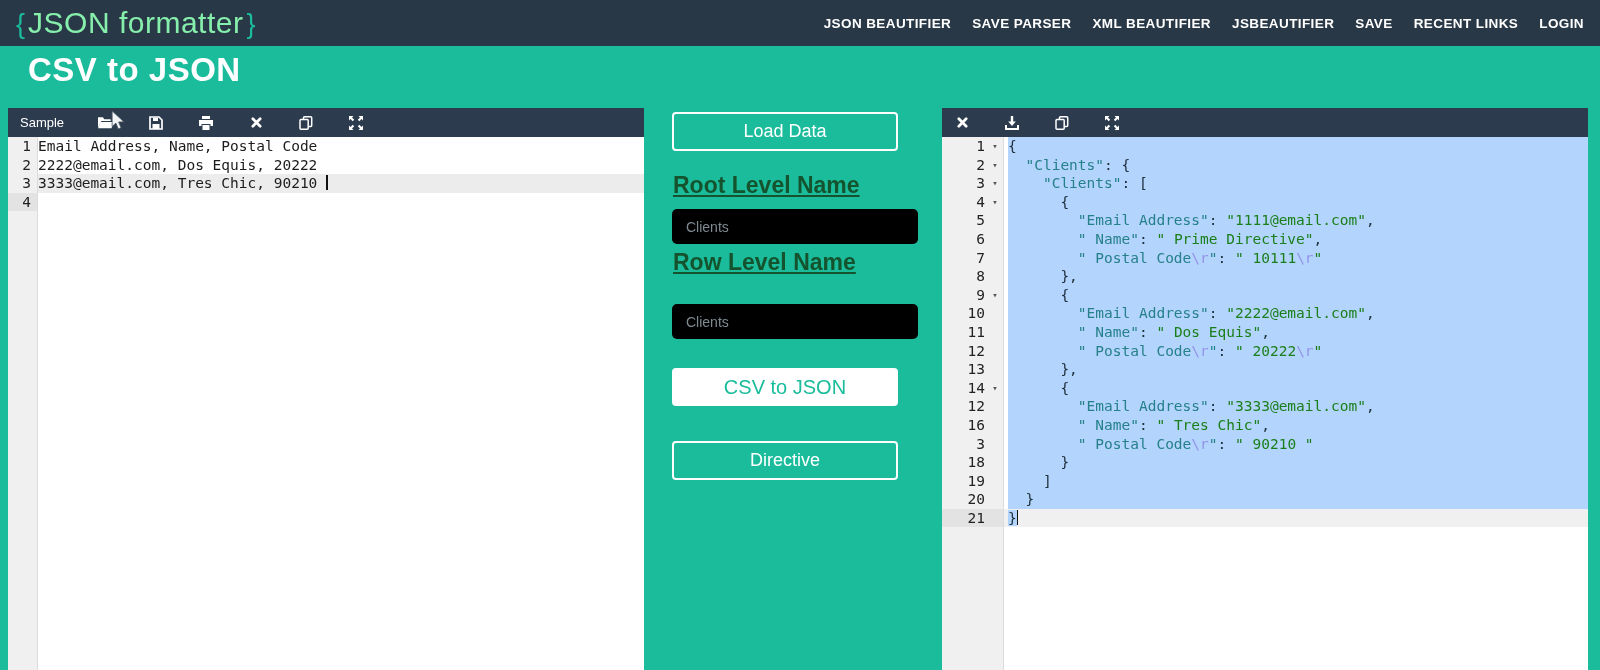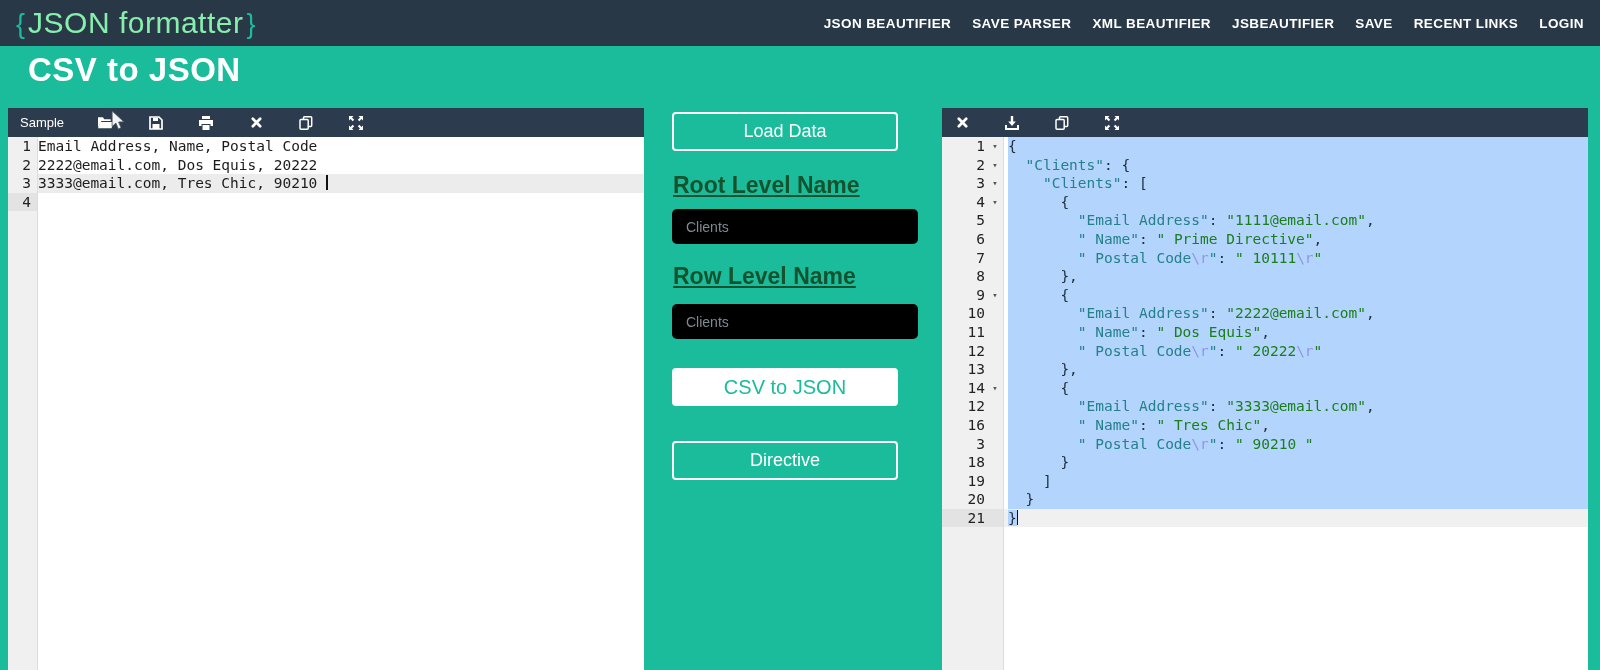--- a/index.html
+++ b/index.html
@@ -67,21 +67,21 @@
   }
   .btn-load     { top:112px; }
   .btn-download { top:441px; }
   .btn-solid {
     position:absolute; left:672px; top:368px; width:226px; height:38px;
     background:#fff; border:none; border-radius:4px;
     color:#1abc9c; font-size:20px; font-family:inherit; cursor:pointer;
   }
   .ctl-label { position:absolute; left:673px; color:#14532d; font-size:23px; font-weight:bold;text-decoration:underline; }
   .lbl-root { top:172px; }
-  .lbl-row  { top:263px; }
+  .lbl-row  { top:249px; }
   .ctl-input {
     position:absolute; left:672px; width:246px; height:35px;
     border:none; border-radius:5px; background:#000000;
     padding:0 14px; font-size:14px; color:#7f8a90; font-family:inherit; outline:none;
   }
   .inp-root { top:209px; }
   .inp-row  { top:304px; }
   
   .mouse-cursor { position:absolute; left:109px; top:111px; pointer-events:none; }
 </style>

